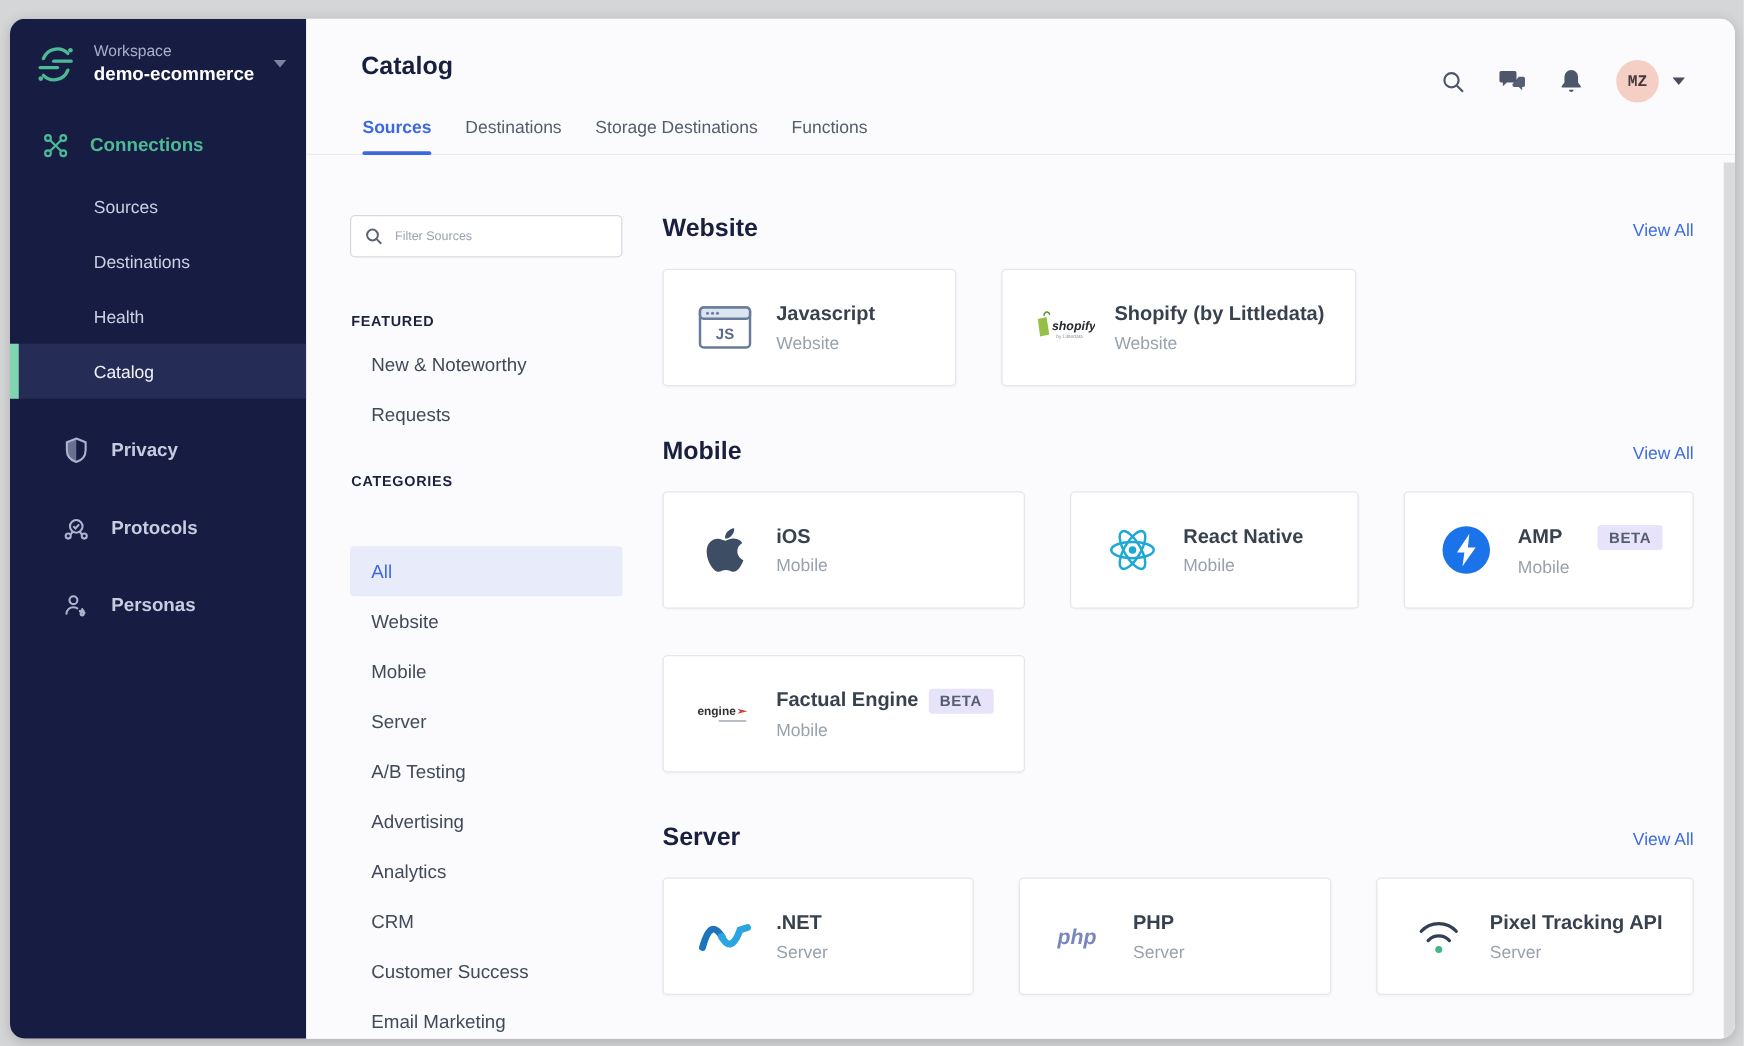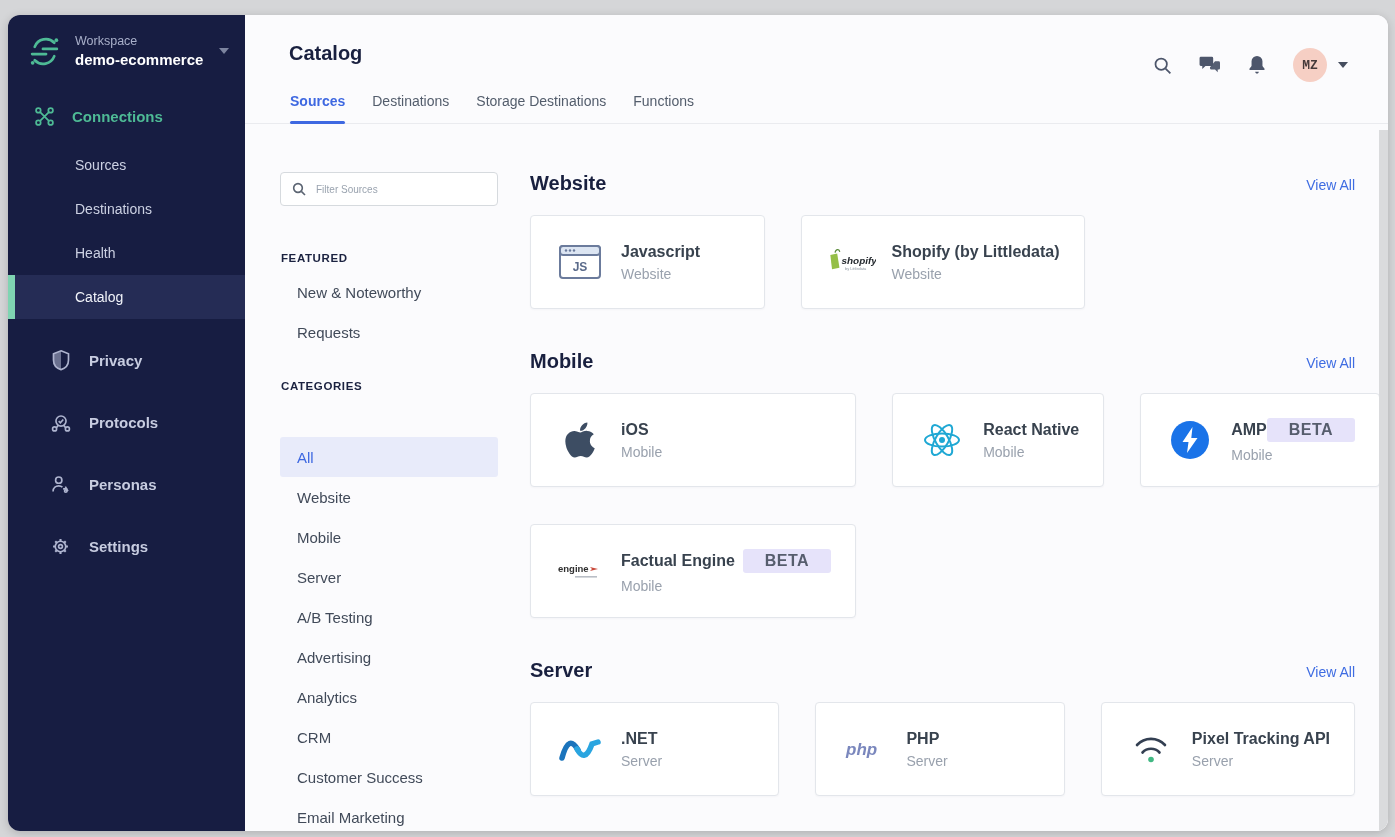--- a/index.html
+++ b/index.html
@@ -74,22 +74,22 @@
     margin:20px 0 41px; }
   .card { height:94px; background:#fff; border:1px solid #e3e6eb; border-radius:4px;
     display:flex; align-items:center; padding:0 24px; cursor:pointer;
     box-shadow:0 1px 2px rgba(22,29,66,.03); }
   .card-icon { width:50px; display:flex; align-items:center; justify-content:center;
     flex-shrink:0; margin-right:16px; }
   .card-text { flex:1; min-width:0; }
   .card-title-row { display:flex; align-items:center; }
   .card-title { font-size:16px; font-weight:600; color:#38424e; white-space:nowrap; }
   .card-sub { font-size:14px; color:#99a1ad; margin-top:5px; }
-  .badge { background:#e6e3fa; color:#565d6d; font-size:16px; font-weight:600;
-    letter-spacing:.5px; padding:3px 22px; border-radius:3px; margin-left:8px; flex-shrink:0; }
+  .badge { background:#e6e3fa; color:#565d6d; font-size:12px; font-weight:600;
+    letter-spacing:.5px; padding:3px 9px; border-radius:3px; margin-left:8px; flex-shrink:0; }
   .badge.right { margin-left:auto; }
 
   .scrollbar { position:absolute; top:115px; right:0; bottom:0; width:9px; background:#dadbdd; }
 </style>
 </head>
 <body>
 
 <div class="window">
 
   <div class="sidebar">
@@ -163,33 +163,20 @@
       <div class="nav-item">
         <span class="nicon">
           <svg width="21" height="21" viewBox="0 0 24 24" fill="none" stroke="#aeb4cf" stroke-width="1.9">
             <circle cx="10" cy="7" r="3.6"></circle>
             <path d="M3.5 20 C3.5 15.5 7 13.5 10 13.5 C11.5 13.5 13 14 14.2 15"></path>
             <path d="M15 17 L20 17 M17.5 14.5 L20.5 19.5"></path>
             <circle cx="18" cy="19.5" r="1.4"></circle>
           </svg>
         </span>
         <span>Personas</span>
-      </div>
-      <div class="nav-item">
-        <span class="nicon">
-          <svg width="21" height="21" viewBox="0 0 24 24" fill="none" stroke="#aeb4cf" stroke-width="1.9">
-            <circle cx="12" cy="12" r="6"></circle>
-            <circle cx="12" cy="12" r="2.2"></circle>
-            <g stroke-width="2.4">
-              <path d="M12 3.5 V6 M12 18 V20.5 M3.5 12 H6 M18 12 H20.5
-                       M6 6 L7.8 7.8 M16.2 16.2 L18 18 M18 6 L16.2 7.8 M7.8 16.2 L6 18"></path>
-            </g>
-          </svg>
-        </span>
-        <span>Settings</span>
       </div>
     </div>
   </div>
 
   <div class="main">
 
     <div class="page-title">Catalog</div>
 
     <div class="header-actions">
       <span class="hicon">

